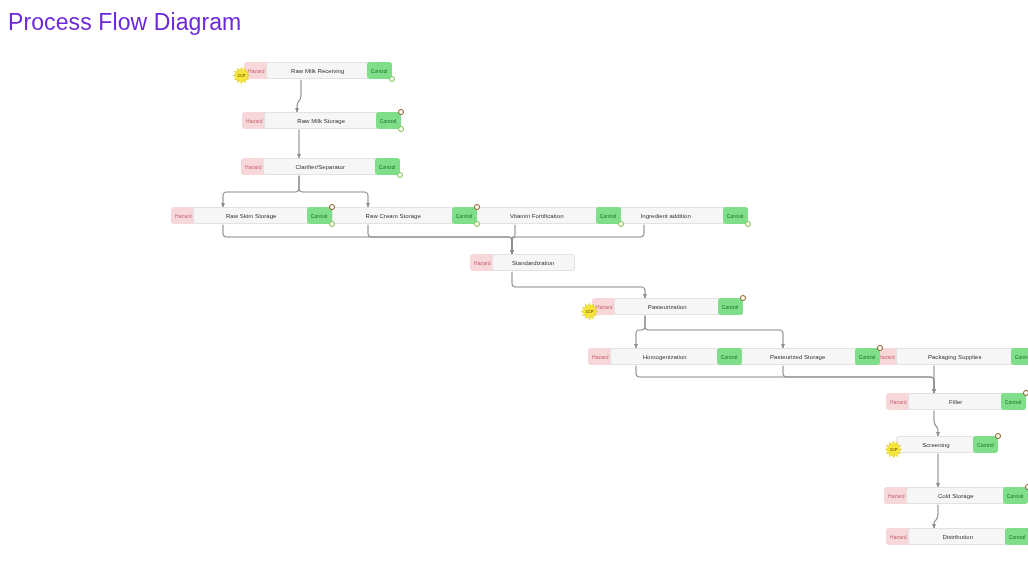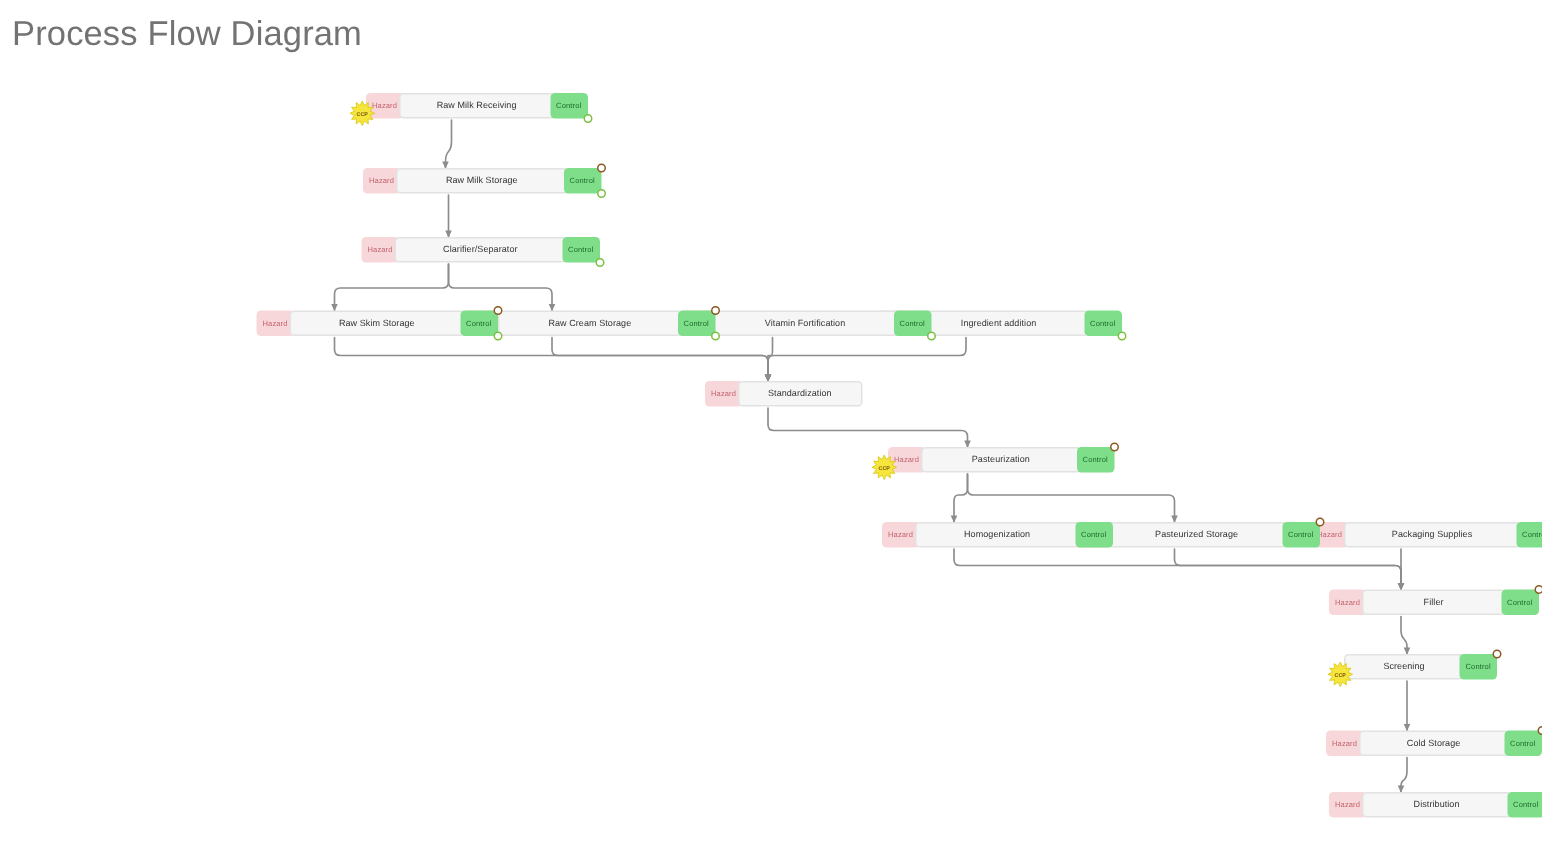--- a/index.html
+++ b/index.html
@@ -12,21 +12,21 @@
     overflow: hidden;
     position: relative;
   }
 
   #page-title {
     position: absolute;
     left: 8px;
     top: 9px;
     font-size: 23px;
     font-weight: 400;
-    color: #737373;
+    color: #6d28d9;
     letter-spacing: 0.1px;
     white-space: nowrap;
   }
 
   #canvas {
     position: absolute;
     left: 0; top: 0;
     width: 1028px;
     height: 566px;
   }

